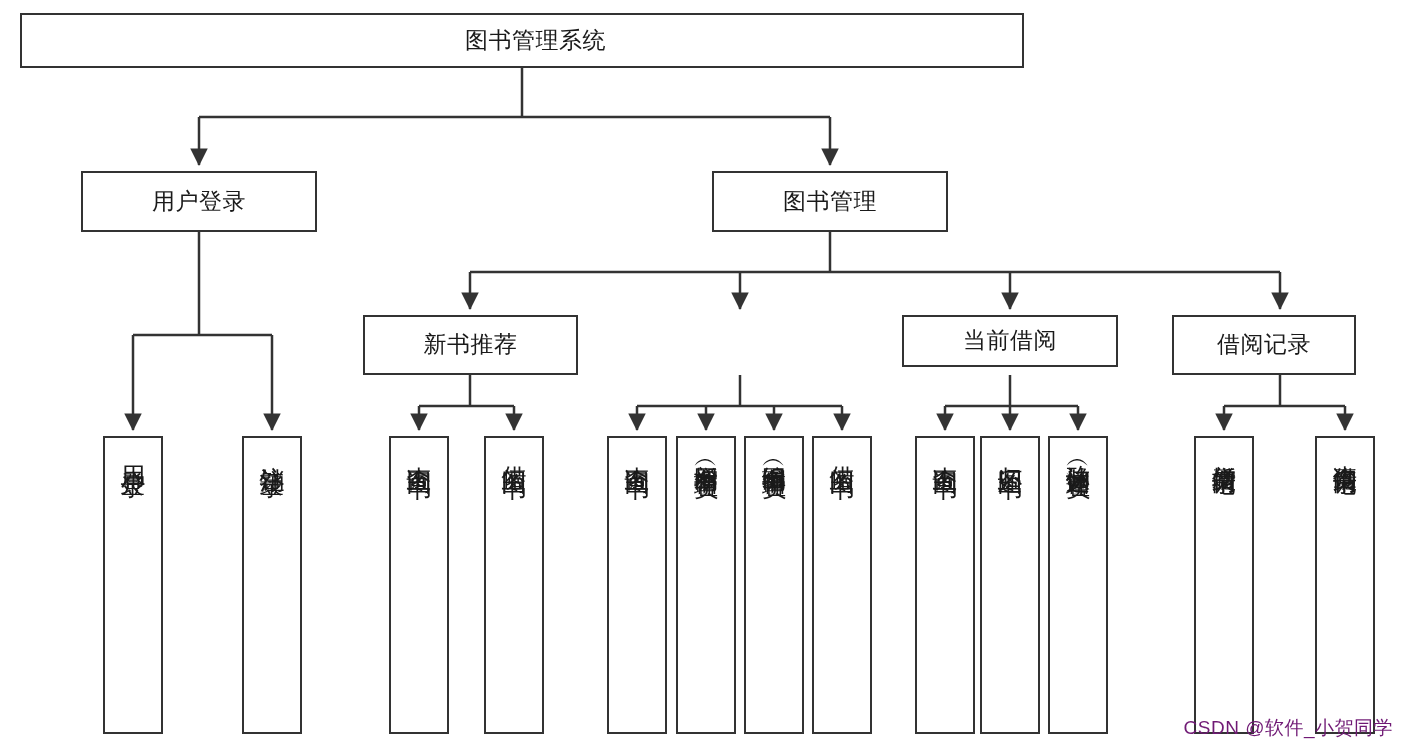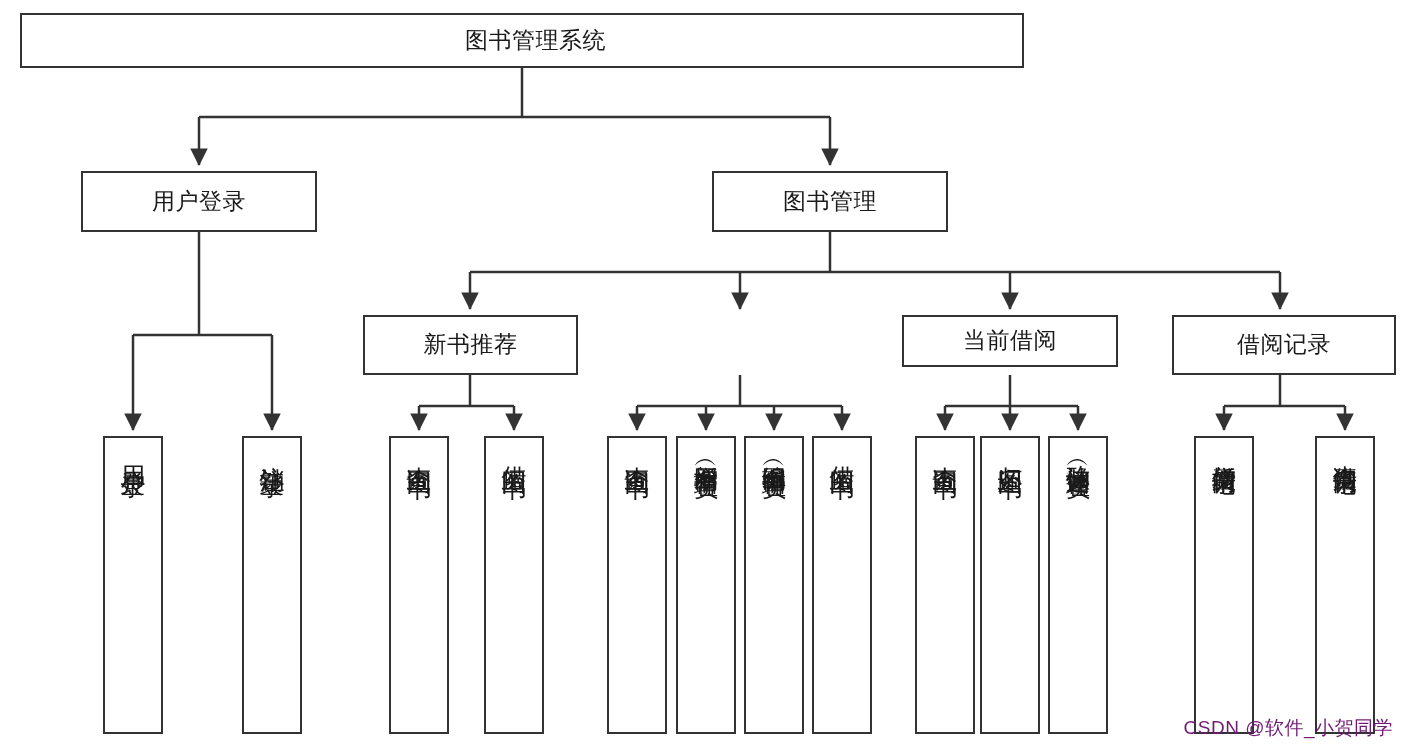--- a/index.html
+++ b/index.html
@@ -138,21 +138,21 @@
   <div class="node horiz" style="left:712px; top:171px; width:236px; height:61px;">
     <span class="label">图书管理</span>
   </div>
 
   <div class="node horiz" style="left:363px; top:315px; width:215px; height:60px;">
     <span class="label">新书推荐</span>
   </div>
   <div class="node horiz" style="left:902px; top:315px; width:216px; height:52px;">
     <span class="label">当前借阅</span>
   </div>
-  <div class="node horiz" style="left:1172px; top:315px; width:224px; height:60px;">
+  <div class="node horiz" style="left:1172px; top:315px; width:184px; height:60px;">
     <span class="label">借阅记录</span>
   </div>
 
   <div class="node vert" style="left:103px; top:436px; width:60px; height:298px;">
     <span class="label">用户登录</span>
   </div>
   <div class="node vert" style="left:242px; top:436px; width:60px; height:298px;">
     <span class="label">注销登录</span>
   </div>
 

